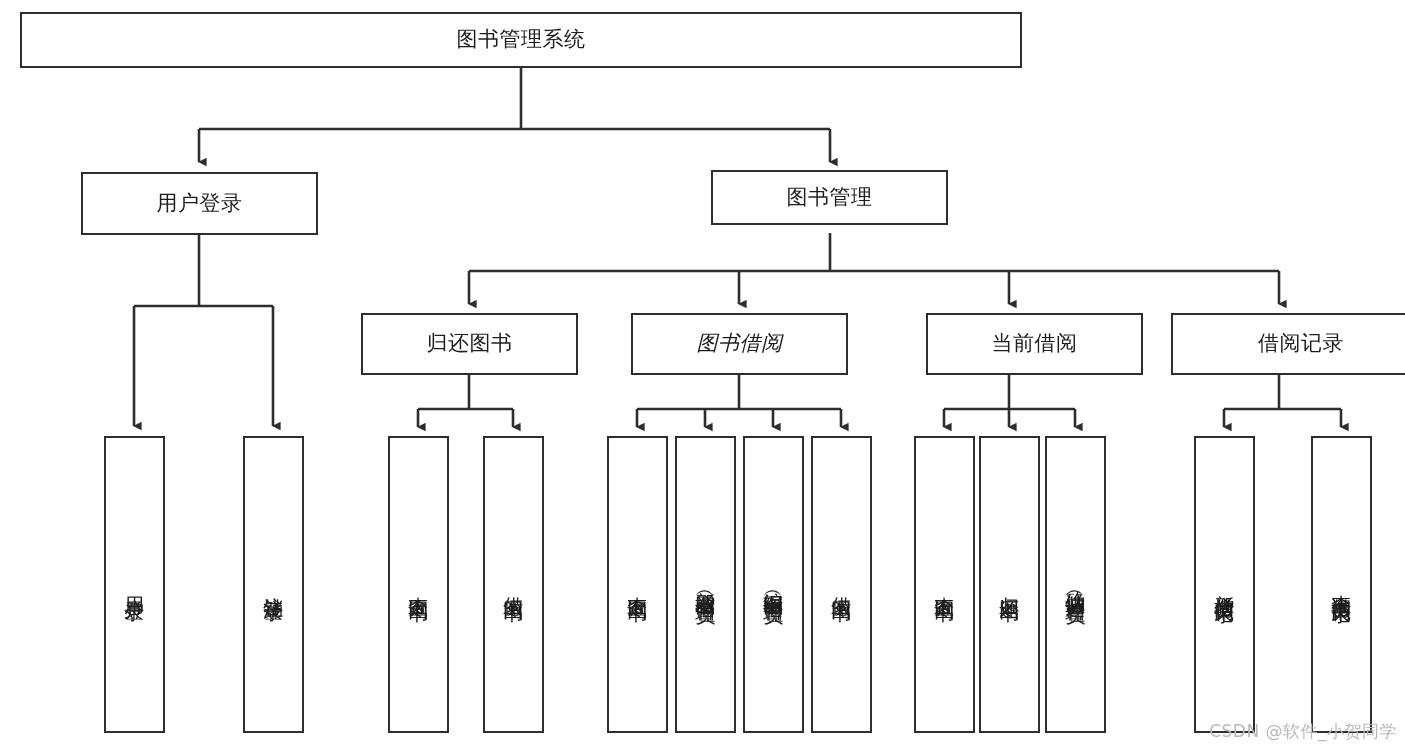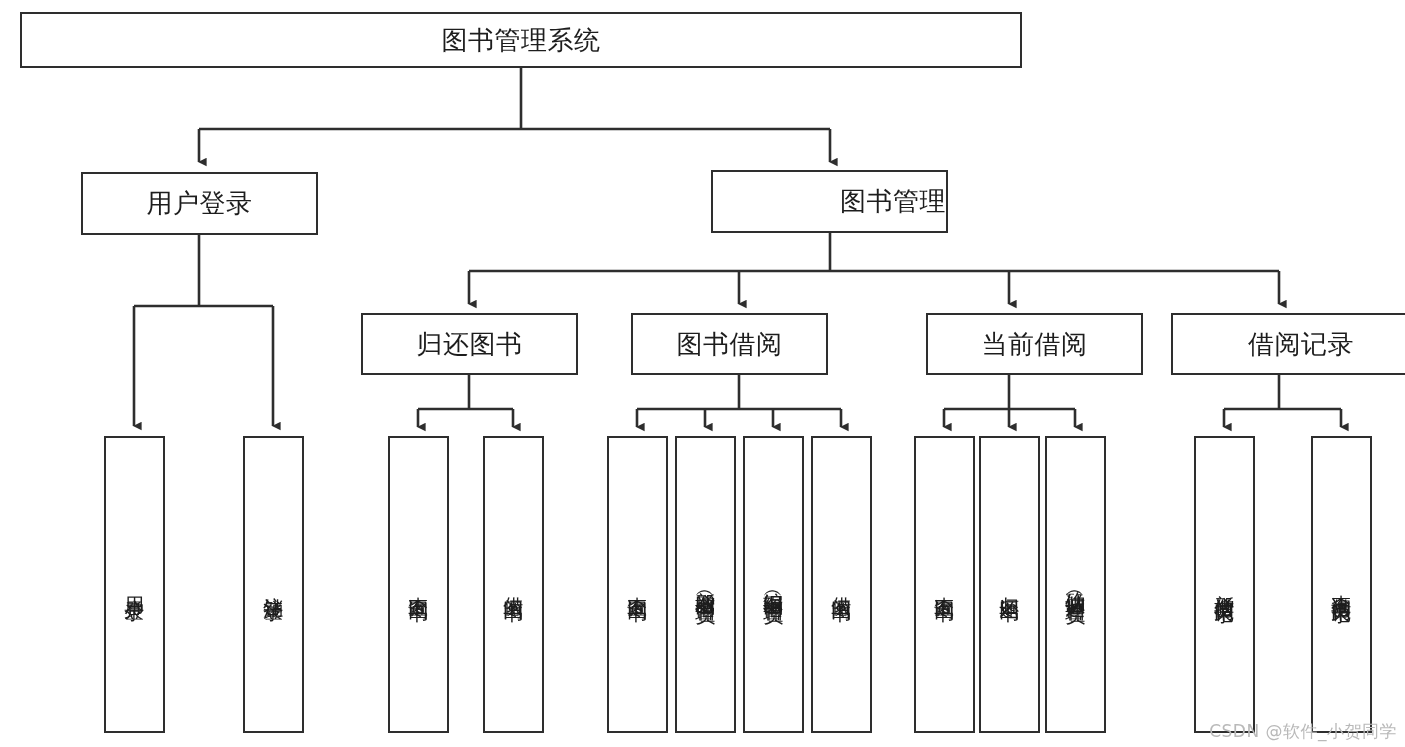--- a/index.html
+++ b/index.html
@@ -30,21 +30,21 @@
     box-sizing: border-box;
     background: #ffffff;
     border: 2.5px solid #2e2e2e;
     display: flex;
     align-items: center;
     justify-content: center;
     color: #1d1d1d;
     letter-spacing: 0.5px;
   }
   .node.h {
-    font-size: 26px;
+    font-size: 21px;
     line-height: 1.1;
   }
   .node.v {
     writing-mode: vertical-rl;
     text-orientation: upright;
     font-size: 20px;
     line-height: 1.22;
     letter-spacing: 2px;
     padding: 4px 0;
   }
@@ -119,29 +119,29 @@
   </svg>
 
   <div class="node h" style="left:20px; top:12px; width:1002px; height:56px;">
     <span>图书管理系统</span>
   </div>
 
   <div class="node h" style="left:81px; top:172px; width:237px; height:63px;">
     <span>用户登录</span>
   </div>
 
-  <div class="node h" style="left:711px; top:170px; width:237px; height:63px;justify-content:flex-end;">
+  <div class="node h" style="left:711px; top:170px; width:237px; height:55px;">
     <span>图书管理</span>
   </div>
 
   <div class="node h" style="left:361px; top:313px; width:217px; height:62px;">
     <span>归还图书</span>
   </div>
 
-  <div class="node h" style="left:631px; top:313px; width:197px; height:62px;">
+  <div class="node h" style="left:631px; top:313px; width:217px; height:62px;font-style:italic;">
     <span>图书借阅</span>
   </div>
 
   <div class="node h" style="left:901px; top:313px; width:217px; height:62px;margin-left:25px;">
     <span>当前借阅</span>
   </div>
 
   <div class="node h" style="left:1171px; top:313px; width:260px; height:62px;">
     <span>借阅记录</span>
   </div>

